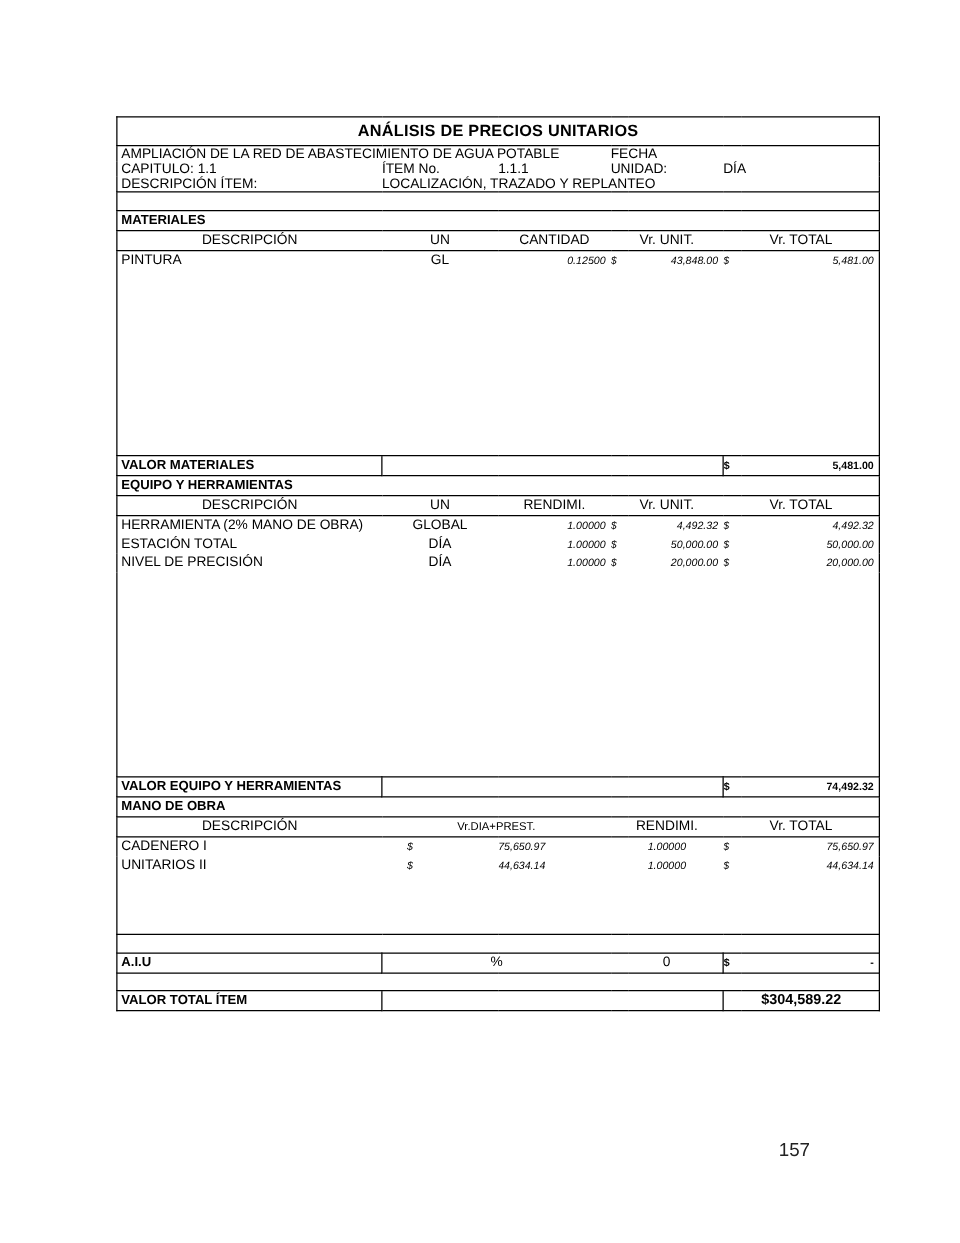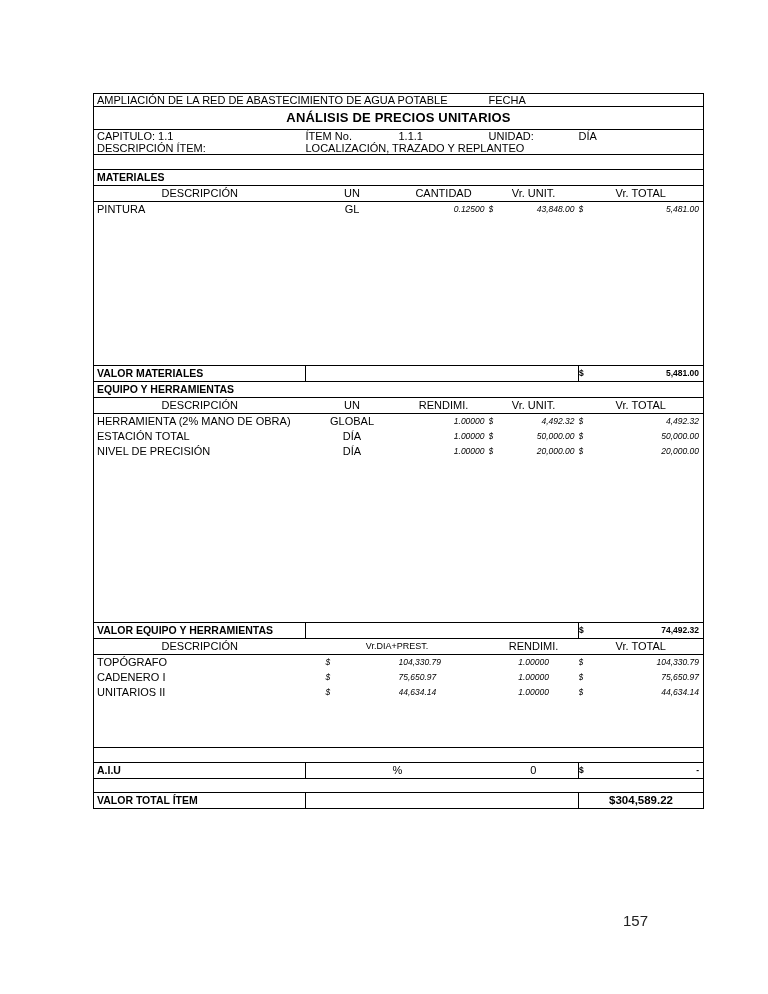--- a/index.html
+++ b/index.html
@@ -93,27 +93,27 @@
         <col style="width:93px">
         <col style="width:90px">
         <col style="width:14px">
         <col style="width:76px">
         <col style="width:14px">
         <col style="width:111px">
       </colgroup>
       <tbody>
 
         <tr>
+          <td colspan="7" class="ttl bx-all">ANÁLISIS DE PRECIOS UNITARIOS</td>
+        </tr>
+
+        <tr>
           <td colspan="3" class="lbl l pad-l b-left b-top">AMPLIACIÓN DE LA RED DE ABASTECIMIENTO DE AGUA POTABLE</td>
           <td colspan="2" class="lbl l b-top">FECHA</td>
           <td colspan="2" class="lbl l b-top b-right"></td>
-        </tr>
-
-        <tr>
-          <td colspan="7" class="ttl bx-all">ANÁLISIS DE PRECIOS UNITARIOS</td>
         </tr>
         <tr>
           <td class="lbl l pad-l b-left">CAPITULO: 1.1</td>
           <td class="lbl l">ÍTEM No.</td>
           <td class="lbl l">1.1.1</td>
           <td colspan="2" class="lbl l">UNIDAD:</td>
           <td colspan="2" class="lbl l b-right">DÍA</td>
         </tr>
         <tr>
           <td class="lbl l pad-l b-left b-bot">DESCRIPCIÓN ÍTEM:</td>
@@ -198,34 +198,29 @@
         </tr>
 
         <tr>
           <td class="sec-txt bold l pad-l bx-all hrow">VALOR EQUIPO Y HERRAMIENTAS</td>
           <td colspan="4" class="bx-all hrow"></td>
           <td class="num-b l b-left b-top b-bot hrow">$</td>
           <td class="num-b r pad-r b-top b-bot b-right hrow">74,492.32</td>
         </tr>
 
         <tr>
+          <td colspan="7" class="sec-txt l pad-l bx-outer b-bot hrow">MANO DE OBRA</td>
+        </tr>
+        <tr>
           <td class="hdr-txt c b-left b-bot hrow">DESCRIPCIÓN</td>
           <td colspan="2" class="c b-bot hrow" style="font-size:9px">Vr.DIA+PREST.</td>
           <td colspan="2" class="hdr-txt c b-bot hrow">RENDIMI.</td>
           <td colspan="2" class="hdr-txt c b-bot b-right hrow">Vr. TOTAL</td>
         </tr>
 
-        <tr>
-          <td class="lbl l pad-l b-left drow">TOPÓGRAFO</td>
-          <td class="num l drow" style="padding-left:20px">$</td>
-          <td class="num l drow">104,330.79</td>
-          <td colspan="2" class="num c drow">1.00000</td>
-          <td class="num l drow">$</td>
-          <td class="num r pad-r b-right drow">104,330.79</td>
-        </tr>
         <tr>
           <td class="lbl l pad-l b-left drow">CADENERO I</td>
           <td class="num l drow" style="padding-left:20px">$</td>
           <td class="num l drow">75,650.97</td>
           <td colspan="2" class="num c drow">1.00000</td>
           <td class="num l drow">$</td>
           <td class="num r pad-r b-right drow">75,650.97</td>
         </tr>
         <tr>
           <td class="lbl l pad-l b-left drow">UNITARIOS II</td>

